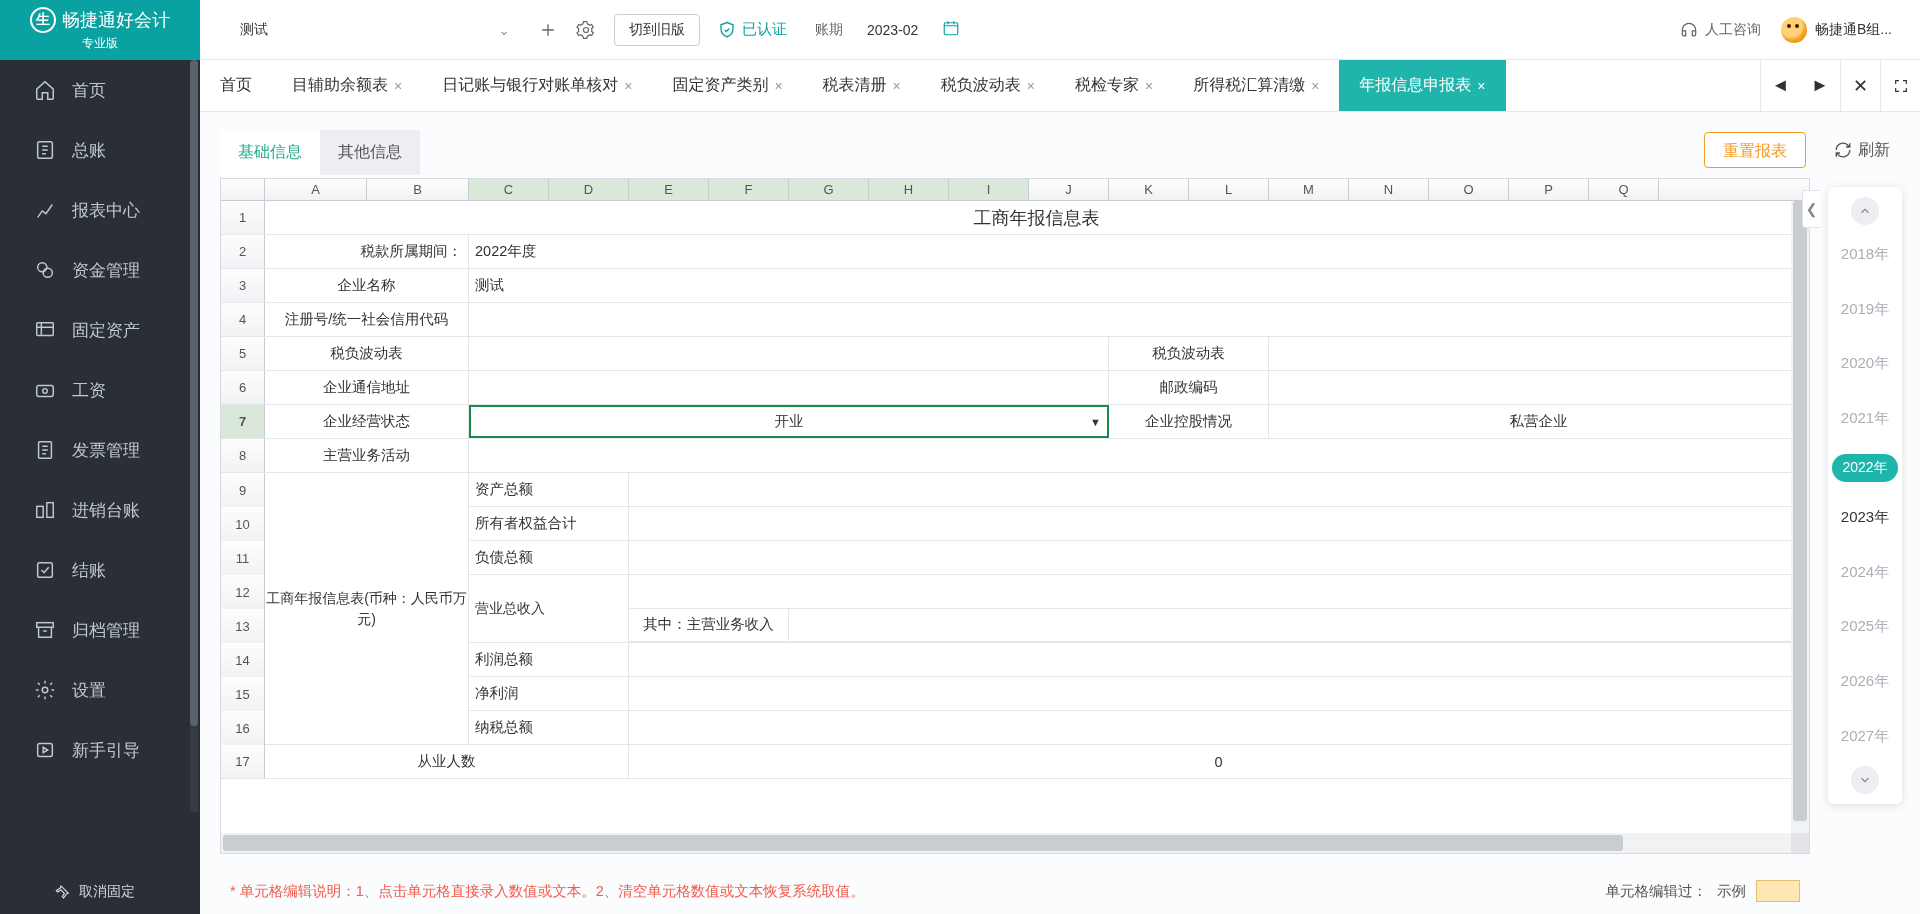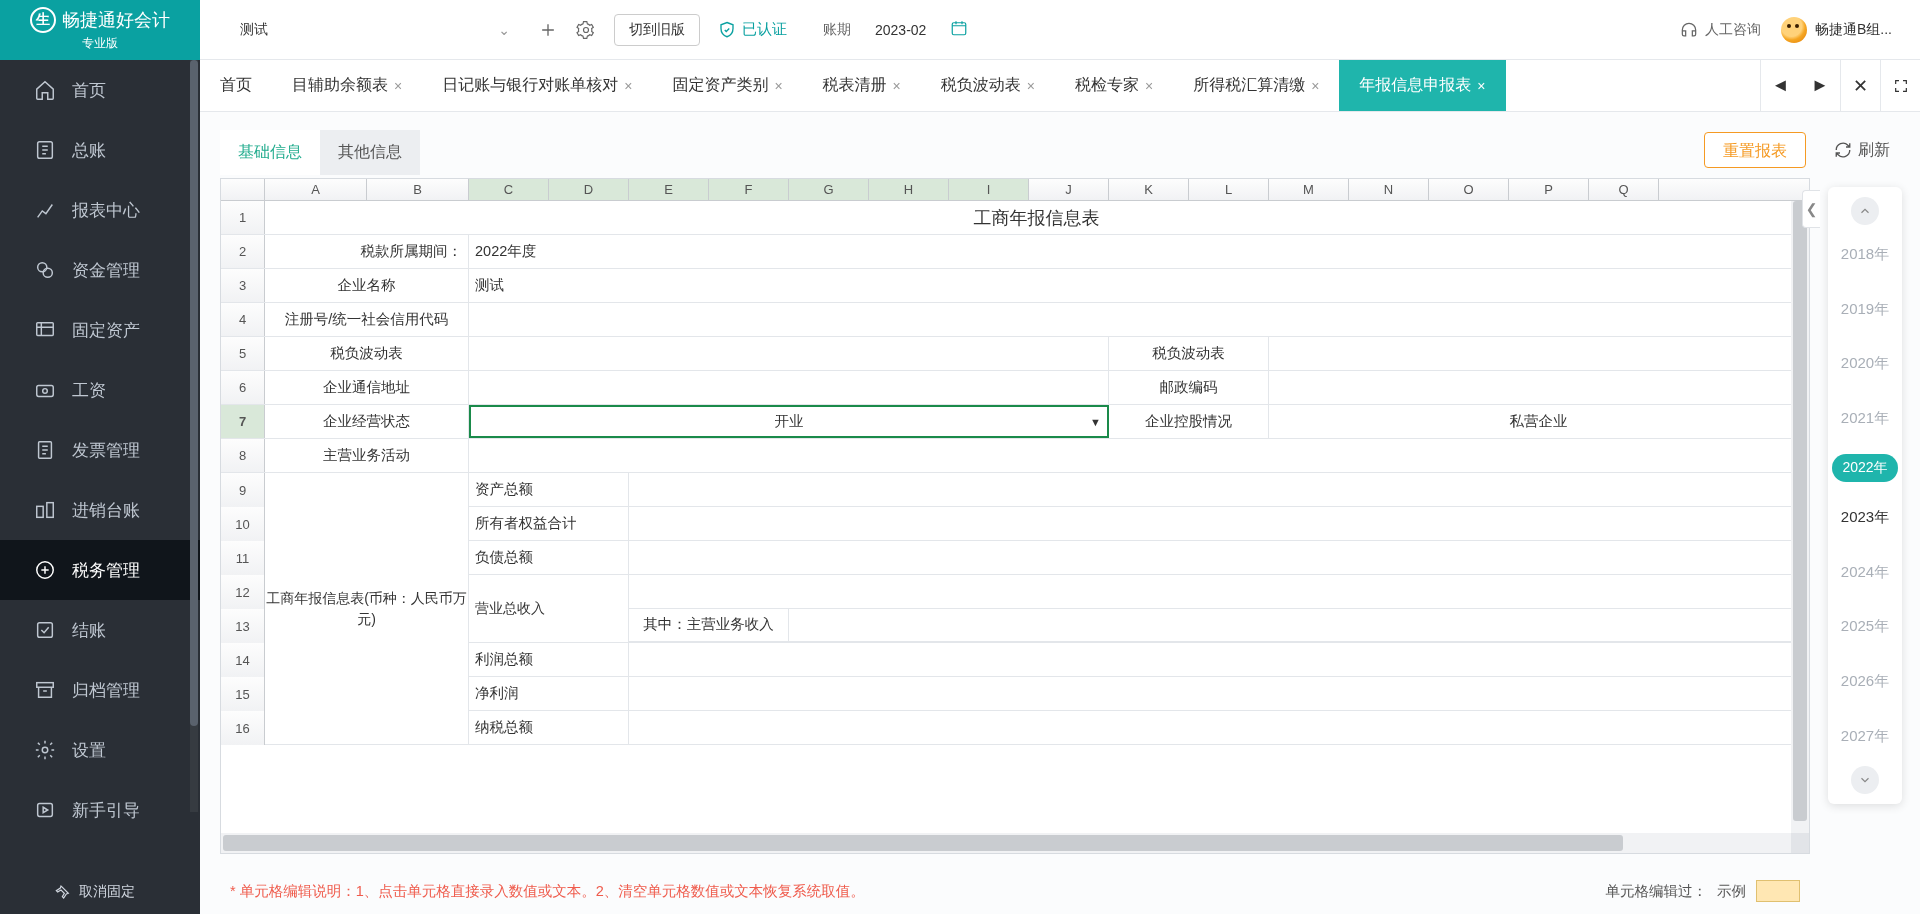--- a/index.html
+++ b/index.html
@@ -11,21 +11,21 @@
 .brand-row { display:flex; align-items:center; gap:6px; font-size:18px; font-weight:500; }
 .brand-sub { font-size:12px; margin-top:2px; }
 .logo-circle { width:26px; height:26px; border:2px solid #fff; border-radius:50%; display:flex; align-items:center; justify-content:center; font-size:14px; font-weight:bold; }
 .top-center { flex:1; display:flex; align-items:center; padding-left:30px; gap:18px; }
 .account-sel { width:290px; height:32px; display:flex; align-items:center; justify-content:space-between; padding:0 10px; color:#333; cursor:pointer; }
 .chev-down { color:#999; }
 .icon-btn { width:20px; height:20px; display:flex; align-items:center; justify-content:center; color:#666; cursor:pointer; font-size:18px; }
 .old-btn { height:32px; padding:0 14px; border:1px solid #ccc; border-radius:4px; background:#fff; cursor:pointer; color:#333; font-size:14px; }
 .verified { color:#0aa1a1; display:flex; align-items:center; gap:6px; font-size:15px; }
 .shield { width:18px; height:18px; }
-.period-lbl { color:#666; margin-left:18px; }
+.period-lbl { color:#666; margin-left:10px; }
 .period-val { color:#333; margin-left:6px; }
 .cal-icon { color:#0aa1a1; margin-left:6px; cursor:pointer; }
 .top-right { display:flex; align-items:center; gap:20px; padding-right:28px; }
 .headset { display:flex; align-items:center; gap:6px; color:#666; cursor:pointer; }
 .user-box { display:flex; align-items:center; gap:8px; cursor:pointer; }
 .avatar { width:26px; height:26px; border-radius:50%; background:radial-gradient(circle at 40% 35%, #ffd27a 45%, #f5a623 60%, #e07800 100%); position:relative; }
 .avatar::after{content:"";position:absolute;left:6px;top:7px;width:4px;height:4px;background:#3a1f00;border-radius:50%;box-shadow:8px 0 #3a1f00;}
 
 
 .sidebar { position:absolute; left:0; top:60px; bottom:0; width:200px; background:#2a2f36; color:#bfc7d1; }
@@ -203,27 +203,20 @@
         </svg>
         <span>发票管理</span>
       </div>
       <div class="sb-item">
         <svg class="sb-icon" viewBox="0 0 24 24" fill="none" stroke="currentColor" stroke-width="1.6">
           <rect x="3" y="8" width="7" height="12"></rect>
           <rect x="14" y="4" width="7" height="16"></rect>
         </svg>
         <span>进销台账</span>
       </div>
-      <div class="sb-item active">
-        <svg class="sb-icon" viewBox="0 0 24 24" fill="none" stroke="currentColor" stroke-width="1.6">
-          <circle cx="12" cy="12" r="9"></circle>
-          <path d="M8 12h8M12 8v8"></path>
-        </svg>
-        <span>税务管理</span>
-      </div>
       <div class="sb-item">
         <svg class="sb-icon" viewBox="0 0 24 24" fill="none" stroke="currentColor" stroke-width="1.6">
           <rect x="4" y="4" width="16" height="16" rx="2"></rect>
           <path d="M8 12l3 3 5-6"></path>
         </svg>
         <span>结账</span>
       </div>
       <div class="sb-item">
         <svg class="sb-icon" viewBox="0 0 24 24" fill="none" stroke="currentColor" stroke-width="1.6">
           <rect x="3" y="4" width="18" height="5"></rect>
@@ -448,20 +441,25 @@
             <div class="row" style="height:34px">
               <div class="cell wide-de">净利润</div>
               <div class="cell" style="flex:1"></div>
             </div>
             <div class="row" style="height:34px">
               <div class="cell wide-de">纳税总额</div>
               <div class="cell" style="flex:1"></div>
             </div>
           </div>
         </div>
+        <div class="row">
+          <div class="rn">17</div>
+          <div class="cell lbl-ab" style="width:364px;justify-content:center">从业人数</div>
+          <div class="cell center" style="flex:1">0</div>
+        </div>
       </div>
     <div class="vscroll">
         <div class="vthumb"></div>
       </div>
     <div class="hscroll">
         <div class="hthumb"></div>
       </div>
     <div class="sh-scroll-btn"></div>
   </div>
 

